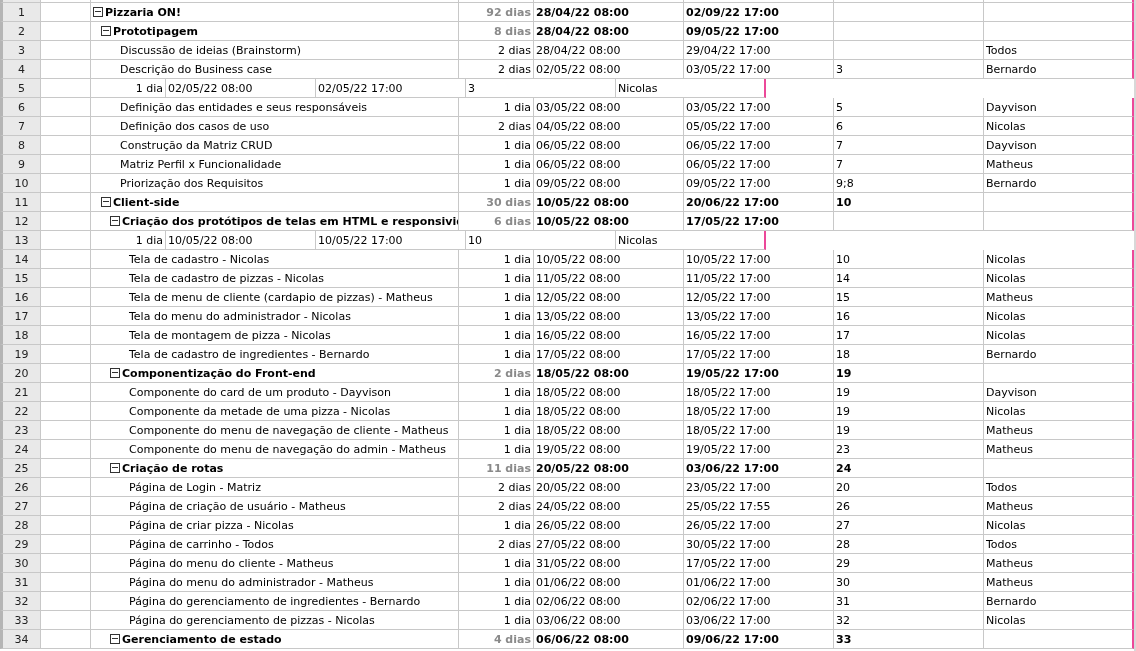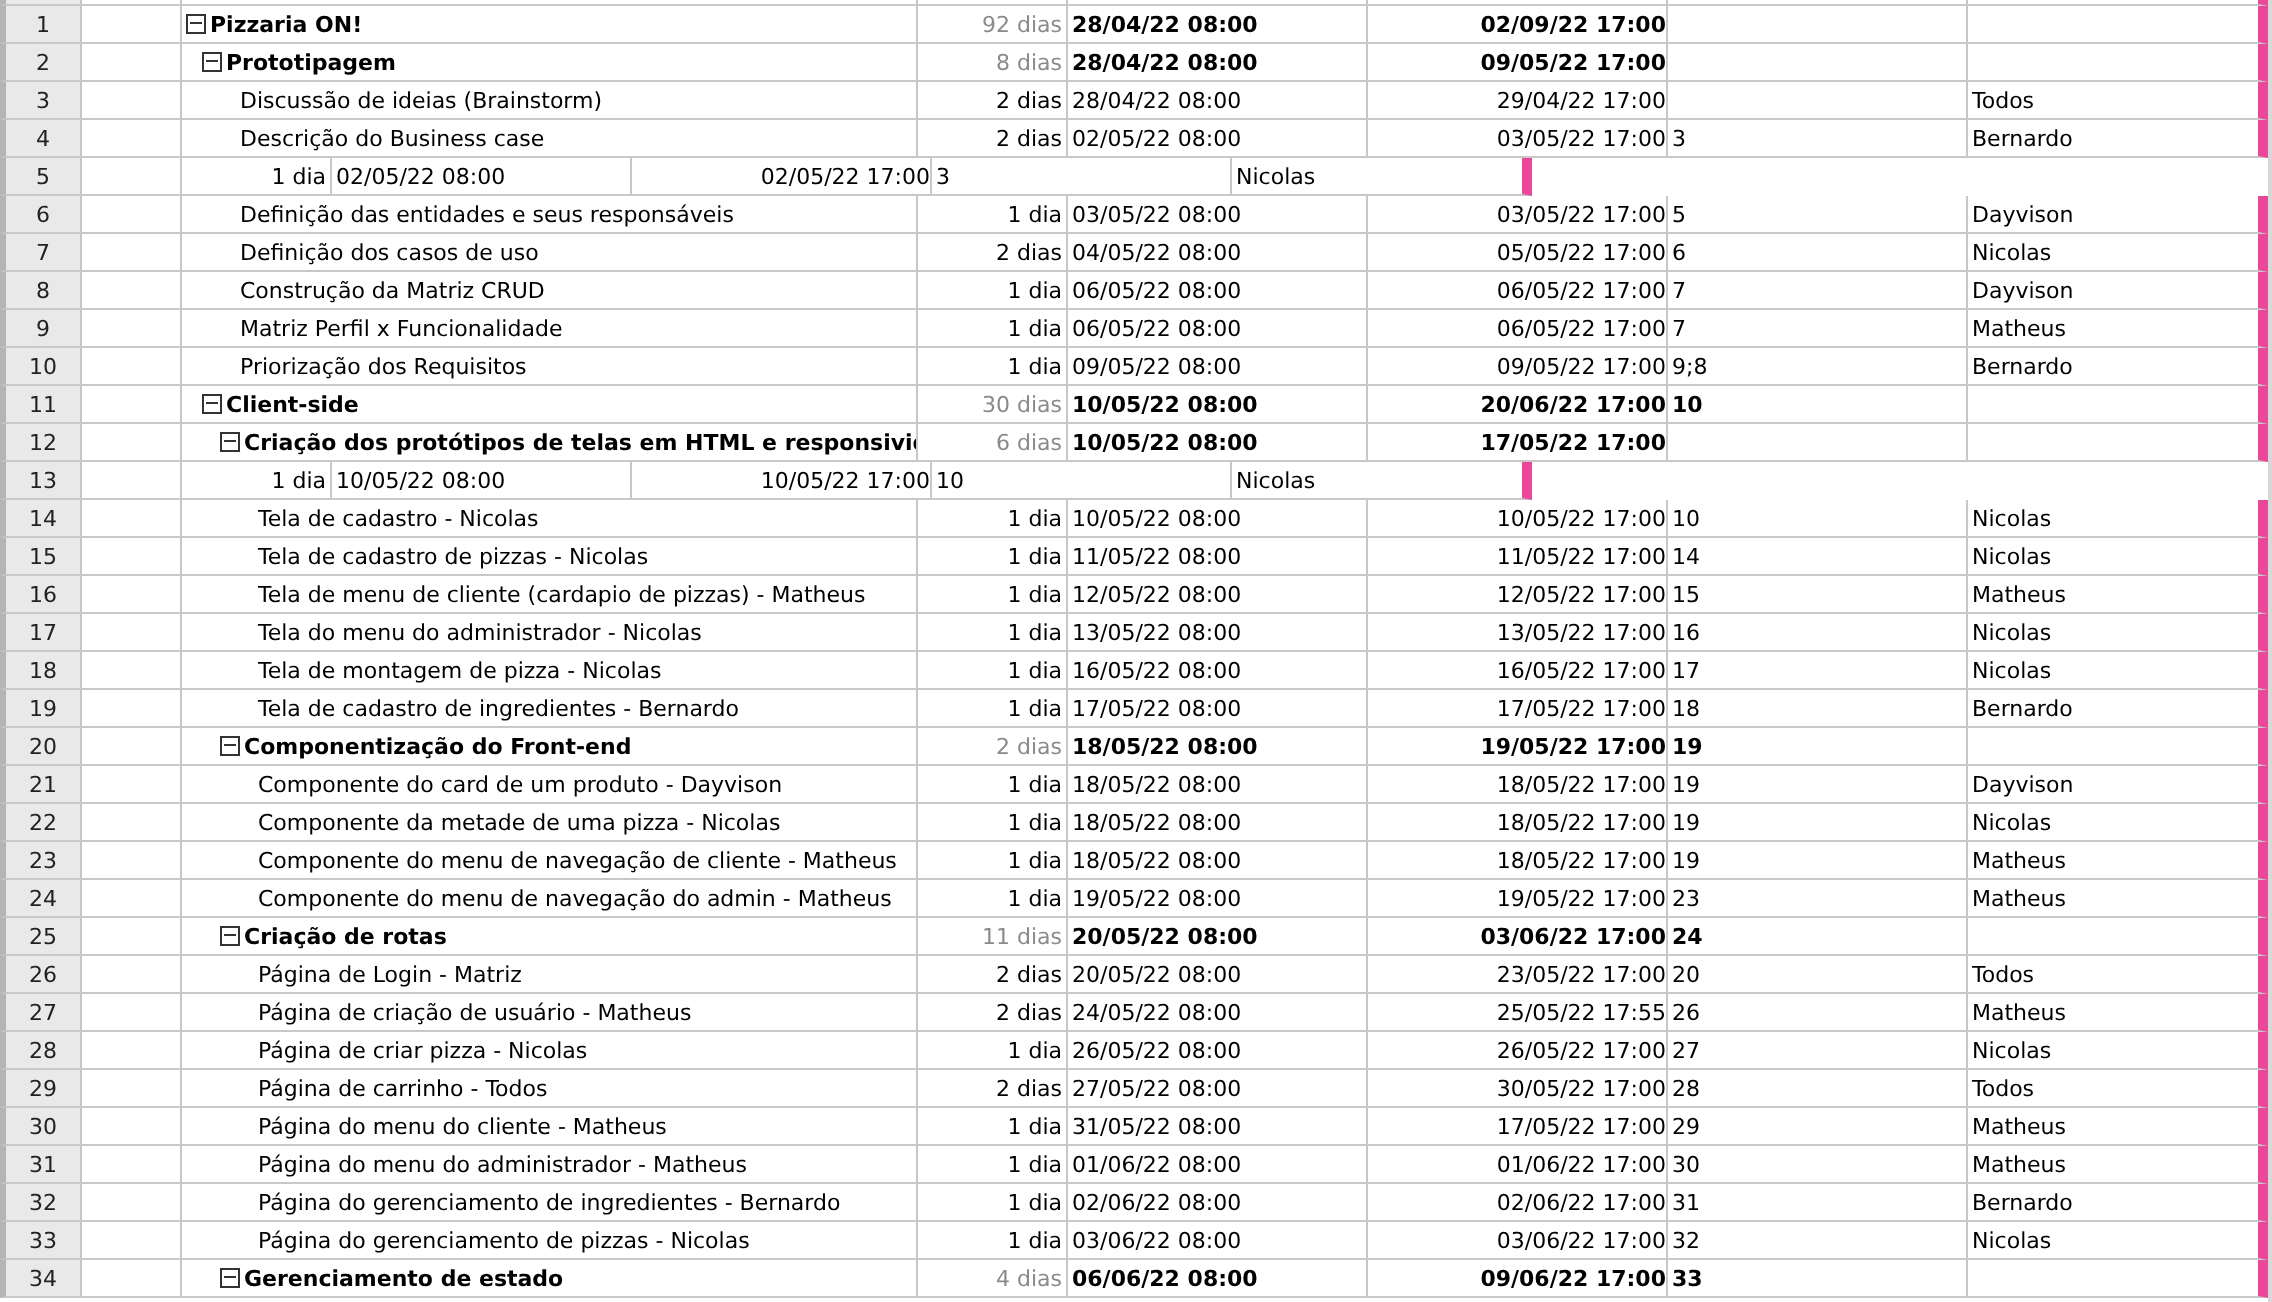--- a/index.html
+++ b/index.html
@@ -7,25 +7,25 @@
          font-family:"DejaVu Sans", "Liberation Sans", sans-serif; font-size:11px; color:#000; }
   .grid { position:absolute; left:0; top:-16px; width:1136px; }
   .row { display:flex; height:19px; line-height:19px; box-sizing:border-box; }
   .cell { box-sizing:border-box; border-right:1px solid #c8c8c8; border-bottom:1px solid #c8c8c8;
           white-space:nowrap; overflow:hidden; height:19px; }
   .c-num { width:41px; background:#e9e9e9; text-align:center; border-left:3px solid #b5b5b5; color:#222; }
   .c-ind { width:50px; }
   .c-name { width:368px; }
   .c-dur { width:75px; text-align:right; padding-right:2px; }
   .c-start { width:150px; padding-left:2px; }
-  .c-finish { width:150px; padding-left:2px;text-align:right; }
+  .c-finish { width:150px; padding-left:2px; }
   .c-pred { width:150px; padding-left:2px; }
-  .c-res { width:150px; padding-left:2px; border-right:5px solid #ec4899; }
+  .c-res { width:150px; padding-left:2px; border-right:2px solid #ec4899; }
   .summary .c-name, .summary .c-start, .summary .c-finish, .summary .c-pred { font-weight:bold; }
-  .summary .c-dur { font-weight:normal; color:#8a8a8a; }
+  .summary .c-dur { font-weight:bold; color:#8a8a8a; }
   .toggle { display:inline-block; width:8px; height:8px; border:1px solid #333; position:relative;
             vertical-align:middle; margin-right:2px; margin-top:-2px; background:#fff; }
   .toggle::after { content:""; position:absolute; left:1px; right:1px; top:3px; height:1px; background:#333; }
   .lvl0 { padding-left:2px; }
   .lvl1 { padding-left:10px; }
   .lvl2 { padding-left:19px; }
   .task1 { padding-left:29px; }
   .task2 { padding-left:38px; }
   .scroll-edge { position:absolute; right:0; top:0; width:2px; height:651px; background:#d8d8d8; }
 </style>

